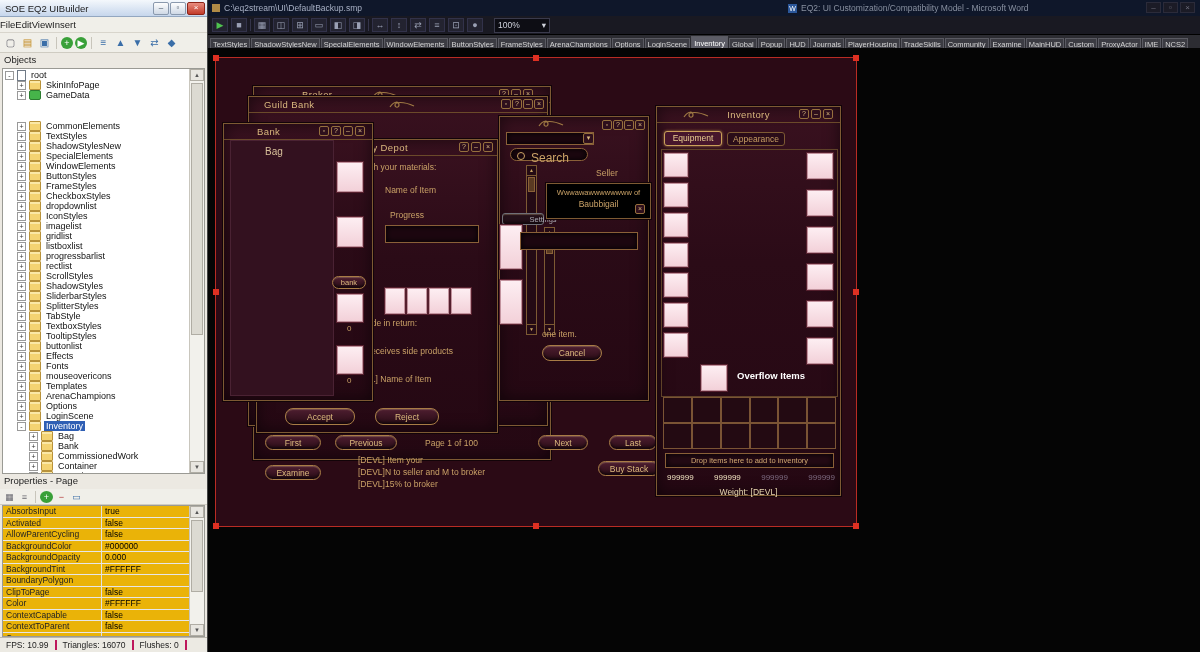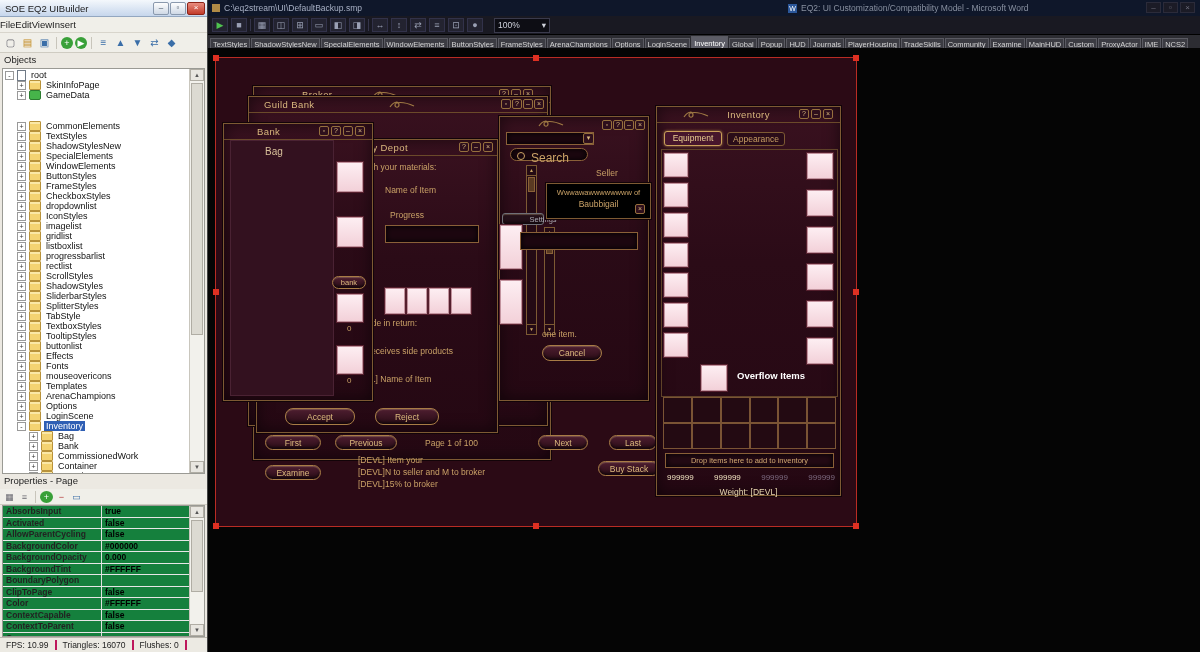--- a/index.html
+++ b/index.html
@@ -29,21 +29,21 @@
   .ic-data .tico{background:#46b44a;border:1px solid #2c7c30;border-radius:2px;}
   .tlabel{padding:0 2px;}
   .trow.selected .tlabel{background:#2f5fb4;color:#fff;}
   .vscroll{position:absolute;right:0;top:0;bottom:0;width:14px;background:#f2f1ec;border-left:1px solid #c9c6bd;}
   .varrow{height:12px;border:1px solid #b0ada4;background:#e8e6e0;text-align:center;font-size:6px;line-height:11px;color:#555;box-sizing:border-box;}
   .varrow.bottom{position:absolute;bottom:0;left:0;right:0;}
   .vthumb{position:absolute;left:1px;right:1px;border:1px solid #b0ada4;background:#dcdad2;}
   .b-ptool{height:15px;background:#f0efe9;border-bottom:1px solid #cfccc2;display:flex;align-items:center;padding:0 3px;gap:2px;flex:0 0 auto;}
   .ptbtn{width:13px;height:12px;font-size:9px;line-height:12px;text-align:center;}
   .c-red{color:#b03030;}
-  .b-props{flex:1 1 auto;margin:0 2px;background:#15803d;border:1px solid #9a9a94;position:relative;overflow:hidden;font-weight:bold;}
+  .b-props{flex:1 1 auto;margin:0 2px;background:#eab308;border:1px solid #9a9a94;position:relative;overflow:hidden;}
   .props-inner{position:absolute;left:0;top:0;right:14px;bottom:0;overflow:hidden;}
   .prow{height:10.5px;display:flex;font-size:8.5px;border-bottom:1px solid #e6e6e6;}
   .pname{width:92px;border-right:1px solid #e0e0e0;padding:0 3px;color:#222;overflow:hidden;white-space:nowrap;flex:0 0 auto;}
   .pval{flex:1;padding:0 3px;color:#000;overflow:hidden;white-space:nowrap;}
   .b-status{height:14px;background:#eceae3;border-top:1px solid #b9b6ad;display:flex;align-items:center;font-size:8.5px;color:#222;flex:0 0 auto;}
   .b-status span{padding:0 6px;border-right:2px solid #be185d;height:10px;line-height:10px;white-space:nowrap;}
 
   
   #editor{position:absolute;left:208px;top:0;width:992px;height:652px;background:#060608;}
   .e-titlebar{height:16px;background:#0f172a;position:relative;}

